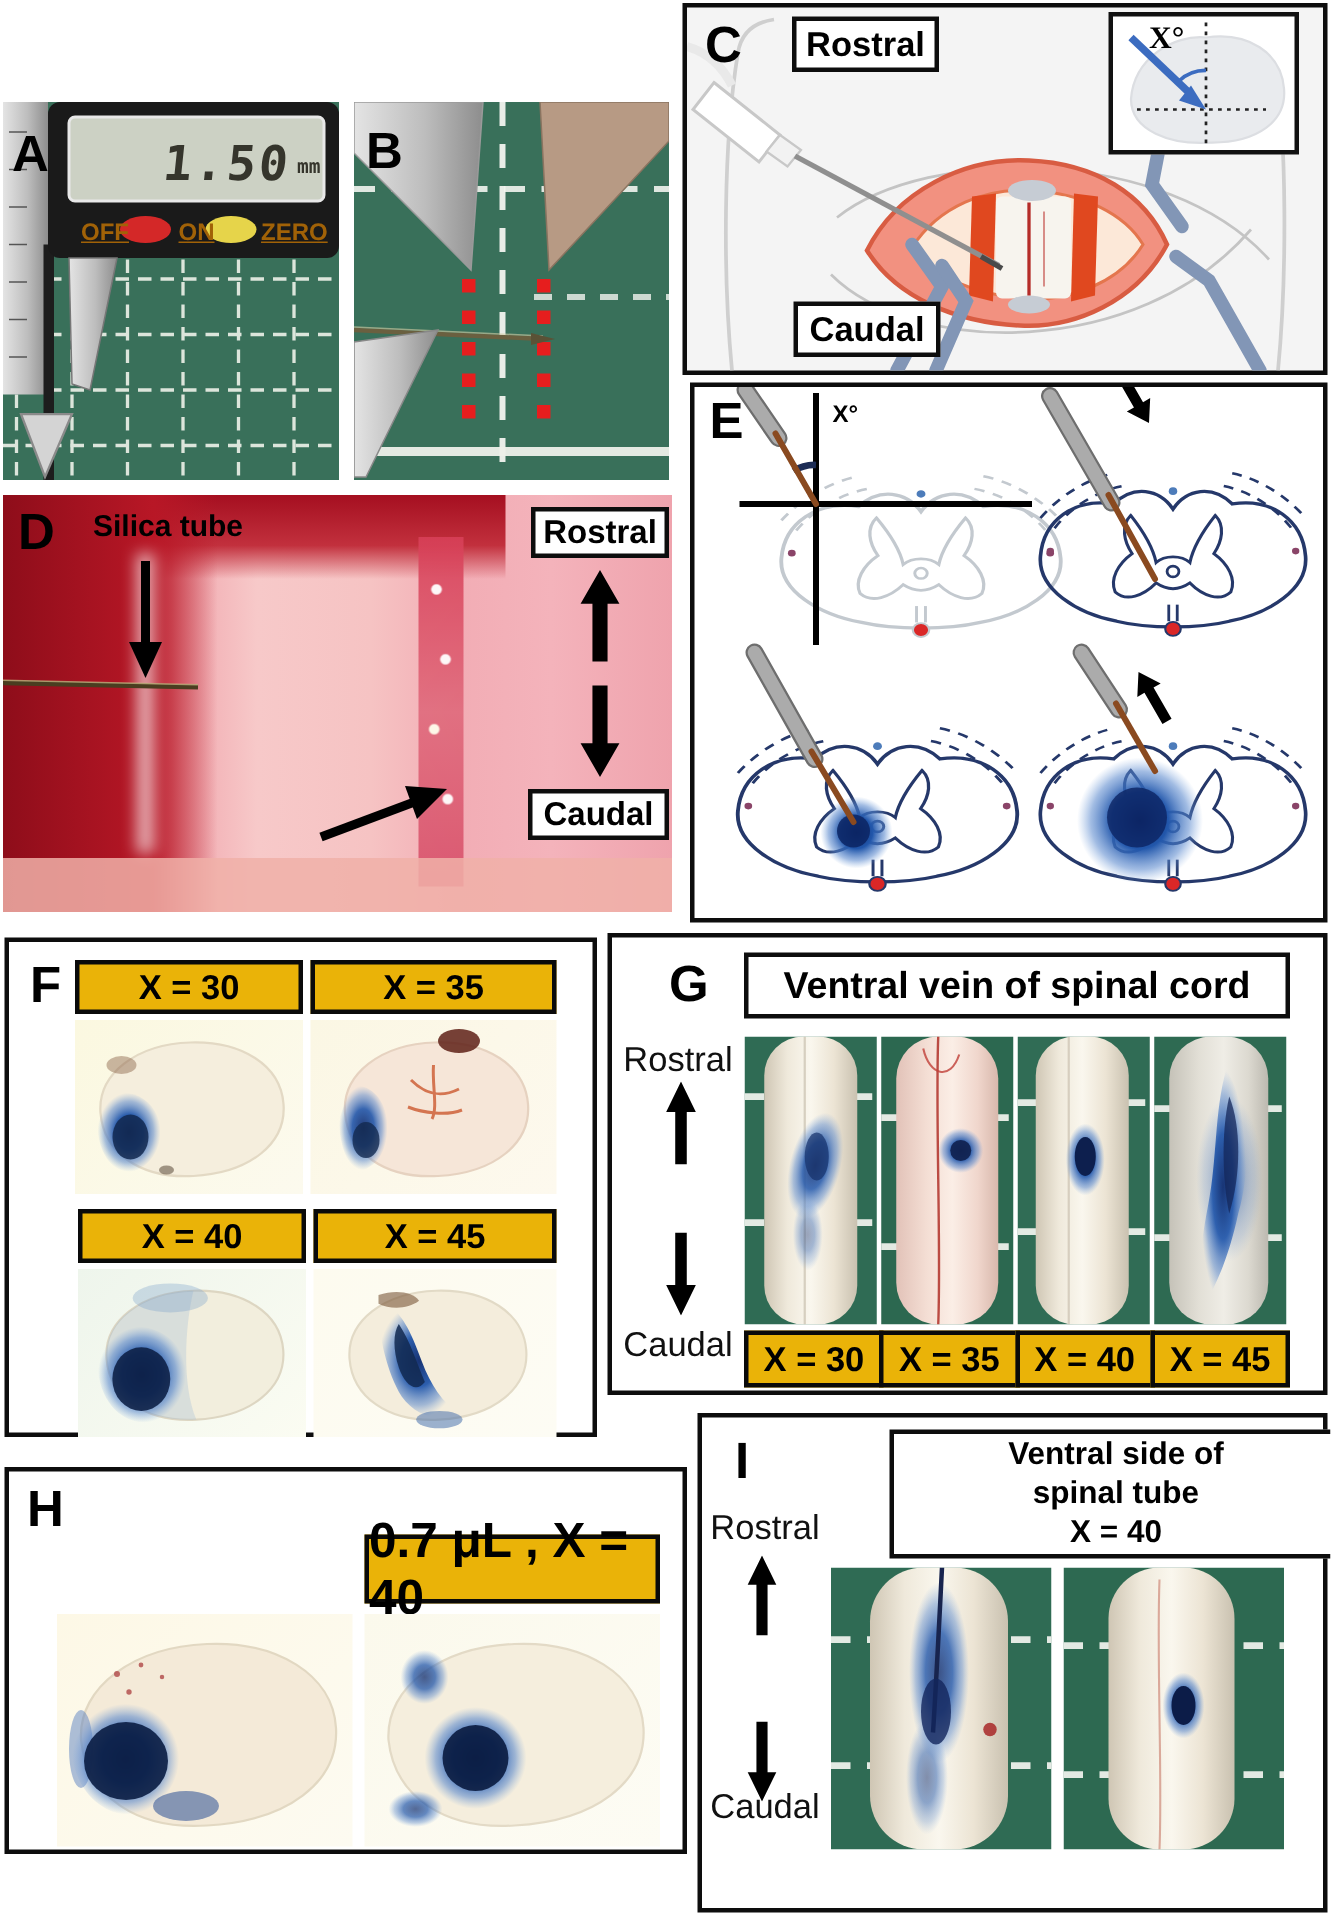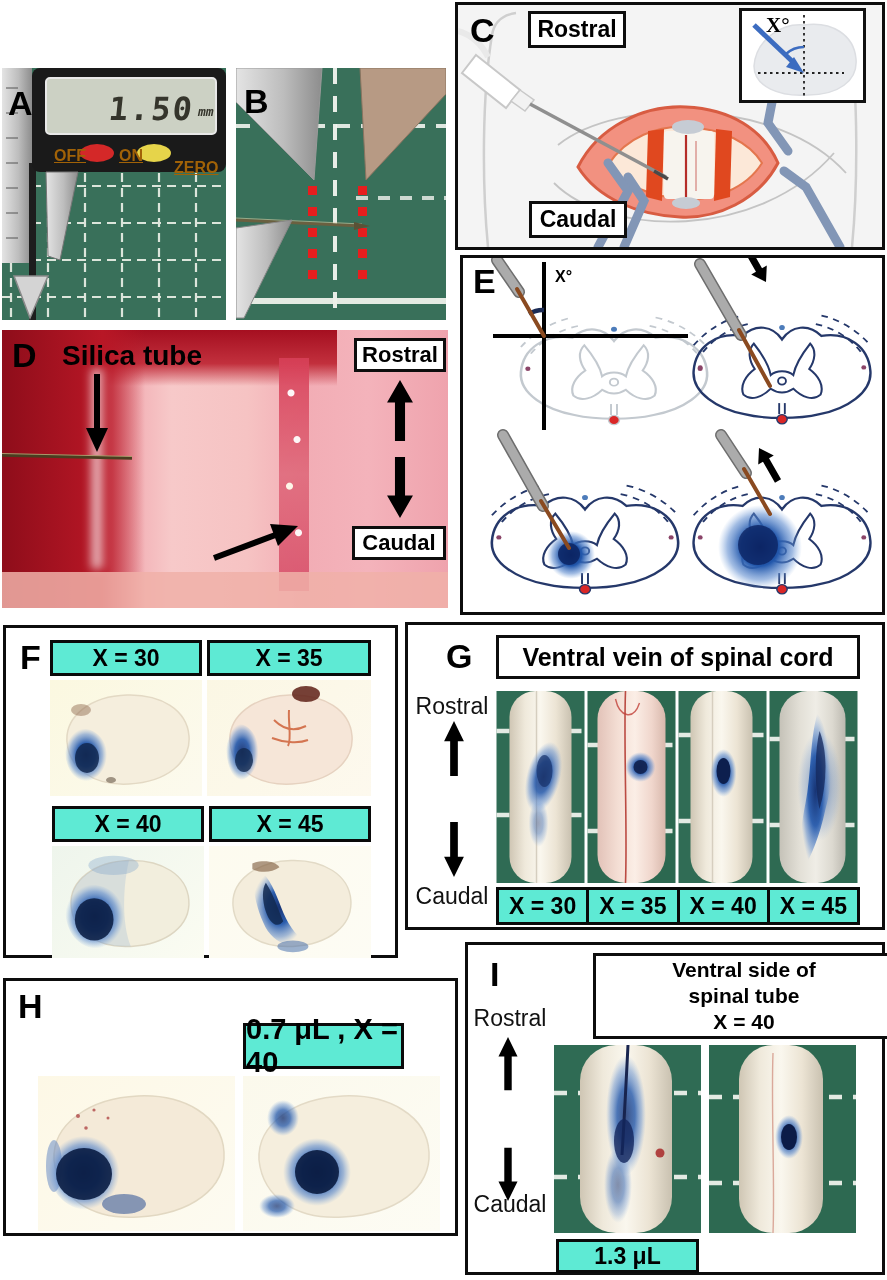--- a/index.html
+++ b/index.html
@@ -3,21 +3,21 @@
 <meta charset="utf-8">
 <style>
   html,body{margin:0;padding:0;background:#ffffff;}
   #fig{position:relative;width:887px;height:1280px;background:#ffffff;overflow:hidden;
        font-family:"Liberation Sans",sans-serif;color:#000;}
   .abs{position:absolute;}
   .panel-letter{position:absolute;font-weight:700;font-size:34px;line-height:1;color:#000;z-index:5;}
   .pbox{position:absolute;background:#fff;border:3px solid #0d0d0d;box-sizing:border-box;}
   .boxed-lbl{position:absolute;background:#fff;border:3px solid #0d0d0d;box-sizing:border-box;
              display:flex;align-items:center;justify-content:center;font-weight:700;z-index:6;}
-  .cond-box{background:#5eead4;border:3px solid #0a0a0a;box-sizing:border-box;display:flex;
+  .cond-box{background:#eab308;border:3px solid #0a0a0a;box-sizing:border-box;display:flex;
             align-items:center;justify-content:center;font-weight:700;}
   .dir-lbl{position:absolute;font-size:23px;color:#111;text-align:center;z-index:6;}
   .arr{position:absolute;z-index:6;}
   .arr svg{display:block;}
   .down svg{transform:rotate(180deg);}
   .photo{position:absolute;overflow:hidden;}
   
   .cxs-outline,.cxs-gm{fill:none;stroke:currentColor;}
   .cxs-outline{stroke-width:2.6;} .cxs-gm{stroke-width:2.2;}
   .cxs-canal{fill:#fff;stroke:currentColor;stroke-width:2;}
@@ -125,24 +125,24 @@
       </g>
       <rect x="27" y="95" width="7" height="160" fill="#1d1d1d"></rect>
       <rect x="30" y="0" width="194" height="104" rx="8" fill="#1a1a1a"></rect>
       <rect x="44" y="10" width="170" height="56" rx="4" fill="#ccd1c4" stroke="#e8e8e8" stroke-width="2"></rect>
       <ellipse cx="95" cy="85" rx="17" ry="9" fill="#d42828"></ellipse>
       <ellipse cx="152" cy="85" rx="17" ry="9" fill="#e6d44a"></ellipse>
       <polygon points="44,104 76,104 58,192 46,188" fill="url(#metalV2)" stroke="#777" stroke-width="1"></polygon>
       <polygon points="12,208 46,208 28,250" fill="#d4d4d4" stroke="#8a8a8a" stroke-width="1.5"></polygon>
     </svg>
     <div class="lcd" style="left:64px;top:22px;width:128px;text-align:right;font-size:32px;letter-spacing:2px;">1.50</div>
-    <div class="lcd" style="left:196px;top:36px;font-size:13px;transform:none;font-style:italic;">mm</div>
+    <div class="lcd" style="left:196px;top:36px;font-size:13px;transform:none;">mm</div>
     <span class="btn-lbl" style="left:52px;top:79px;">OFF</span>
     <span class="btn-lbl" style="left:117px;top:79px;">ON</span>
-    <span class="btn-lbl" style="left:172px;top:79px;margin-top:12px;">ZERO</span>
+    <span class="btn-lbl" style="left:172px;top:79px;">ZERO</span>
     <span class="panel-letter" style="left:6px;top:18px;">A</span>
   </div>
 
   <div class="photo" style="left:236px;top:68px;width:210px;height:252px;">
     <svg width="210" height="252" viewBox="0 0 210 252">
       <rect width="210" height="252" fill="#39705a"></rect>
       <line x1="99" y1="0" x2="99" y2="252" stroke="#f2f4ef" stroke-width="4" stroke-dasharray="16 12" opacity=".95"></line>
       <line x1="0" y1="58" x2="210" y2="58" stroke="#f2f4ef" stroke-width="4" stroke-dasharray="14 11" opacity=".9"></line>
       <line x1="120" y1="130" x2="210" y2="130" stroke="#f2f4ef" stroke-width="4" stroke-dasharray="12 10" opacity=".8"></line>
       <line x1="0" y1="233" x2="210" y2="233" stroke="#eef1ea" stroke-width="6" opacity=".95"></line>
@@ -225,21 +225,21 @@
     <div class="abs" style="left:0;bottom:0;width:100%;height:13%;background:#f0b0a8;opacity:.85;"></div>
     <svg class="abs" style="left:0;top:0;" width="446" height="278" viewBox="0 0 446 278">
       <line x1="0" y1="125" x2="130" y2="128" stroke="#4a3d20" stroke-width="3.5"></line>
       <line x1="0" y1="123.5" x2="130" y2="126.5" stroke="#cfc08a" stroke-width="1" opacity=".7"></line>
       <line x1="95" y1="44" x2="95" y2="102" stroke="#000" stroke-width="6"></line>
       <polygon points="95,122 84,98 106,98" fill="#000"></polygon>
       <line x1="212" y1="228" x2="276" y2="204" stroke="#000" stroke-width="6"></line>
       <polygon points="296,196 268,194 276,216" fill="#000"></polygon>
     </svg>
     <span class="panel-letter" style="left:10px;top:8px;">D</span>
-    <span class="annot" style="left:60px;top:10px;font-size:28px;">Silica tube</span>
+    <span class="annot" style="left:60px;top:10px;font-size:20px;">Silica tube</span>
     <div class="boxed-lbl" style="left:352px;top:8px;width:92px;height:34px;font-size:22px;">Rostral</div>
     <div class="arr" style="left:382px;top:50px;">
       <svg width="32" height="62" viewBox="0 0 24 56">
           <use href="#uparrPath" transform="translate(12,0) scale(1.3,1.45)"></use>
         </svg>
     </div>
     <div class="arr down" style="left:382px;top:126px;">
       <svg width="32" height="62" viewBox="0 0 24 56">
           <use href="#uparrPath" transform="translate(12,0) scale(1.3,1.45)"></use>
         </svg>
@@ -409,21 +409,21 @@
     <div class="abs" style="left:88px;top:262px;width:364px;height:38px;display:flex;">
       <div class="cond-box" style="flex:1;font-size:23px;">X = 30</div>
       <div class="cond-box" style="flex:1;margin-left:-3px;font-size:23px;">X = 35</div>
       <div class="cond-box" style="flex:1;margin-left:-3px;font-size:23px;">X = 40</div>
       <div class="cond-box" style="flex:1;margin-left:-3px;font-size:23px;">X = 45</div>
     </div>
   </div>
 
   <div class="pbox" style="left:3px;top:978px;width:455px;height:258px;">
     <span class="panel-letter" style="left:12px;top:8px;">H</span>
-    <div class="cond-box abs" style="left:237px;top:42px;width:161px;height:46px;font-size:29px;border-width:3.5px;">0.7 μL , X = 40</div>
+    <div class="cond-box abs" style="left:237px;top:42px;width:197px;height:46px;font-size:33px;border-width:3.5px;">0.7 μL , X = 40</div>
     <div class="photo" style="left:32px;top:95px;width:197px;height:155px;background:linear-gradient(135deg,#fdf8e6,#fdfbf1);">
       <svg width="197" height="155" viewBox="0 0 197 155">
         <use href="#secBlobWide" fill="#f4ead8" stroke="#e2d8c2" stroke-width="1.5"></use>
         <g fill="#b04848" opacity=".8">
           <circle cx="40" cy="40" r="2"></circle>
             <circle cx="56" cy="34" r="1.6"></circle>
           <circle cx="48" cy="52" r="1.8"></circle>
             <circle cx="70" cy="42" r="1.5"></circle>
         </g>
         <ellipse cx="16" cy="90" rx="8" ry="26" fill="#5b82c2" opacity=".5"></ellipse>
@@ -477,16 +477,15 @@
       <svg width="147" height="188" viewBox="0 0 147 188">
         <rect width="147" height="188" fill="#2d6951"></rect>
         <line class="mat-dash" x1="0" y1="52" x2="147" y2="52"></line>
         <line class="mat-dash" x1="0" y1="138" x2="147" y2="138"></line>
         <rect x="30" y="0" width="84" height="188" rx="34" fill="url(#cordGrad)"></rect>
         <path d="M64,8 C62,60 66,140 64,188" fill="none" stroke="#c87868" stroke-width="1.4" opacity=".6"></path>
         <ellipse cx="80" cy="92" rx="14" ry="22" fill="url(#dyeRad)" opacity=".95"></ellipse>
         <ellipse cx="80" cy="92" rx="8" ry="13" fill="#0c1c48"></ellipse>
       </svg>
     </div>
-    <div class="cond-box abs" style="left:88px;top:294px;width:143px;height:34px;font-size:23px;border-width:3.5px;">1.3 μL</div>
   </div>
 
 </div>
 
 </body></html>

